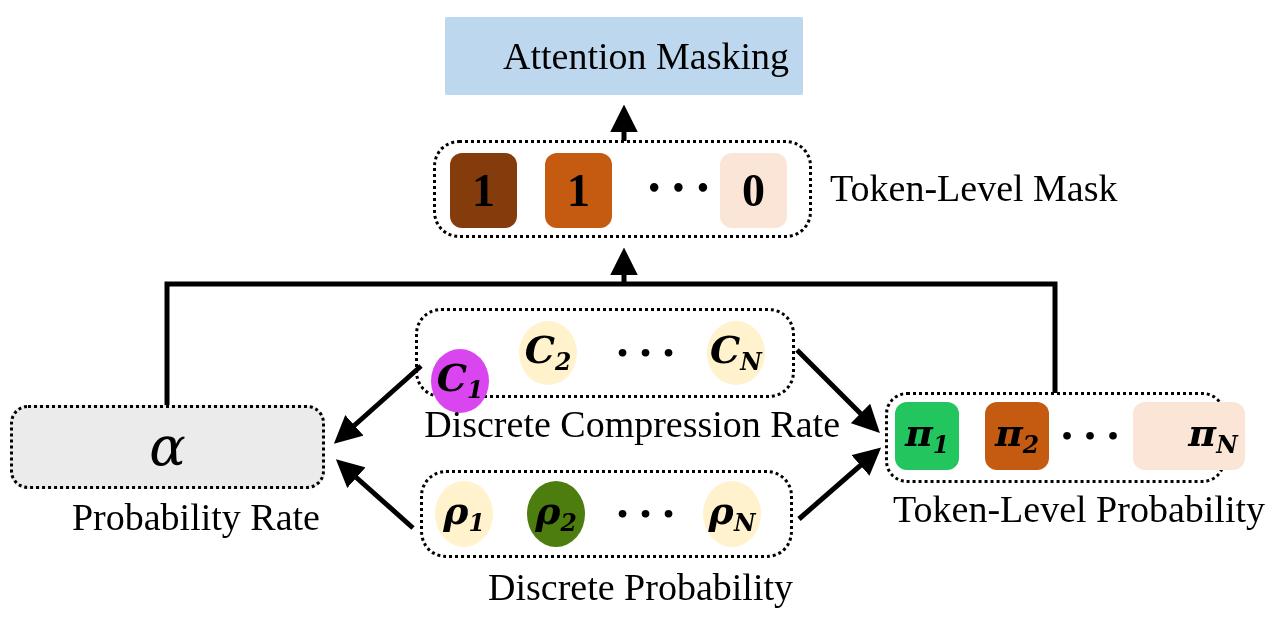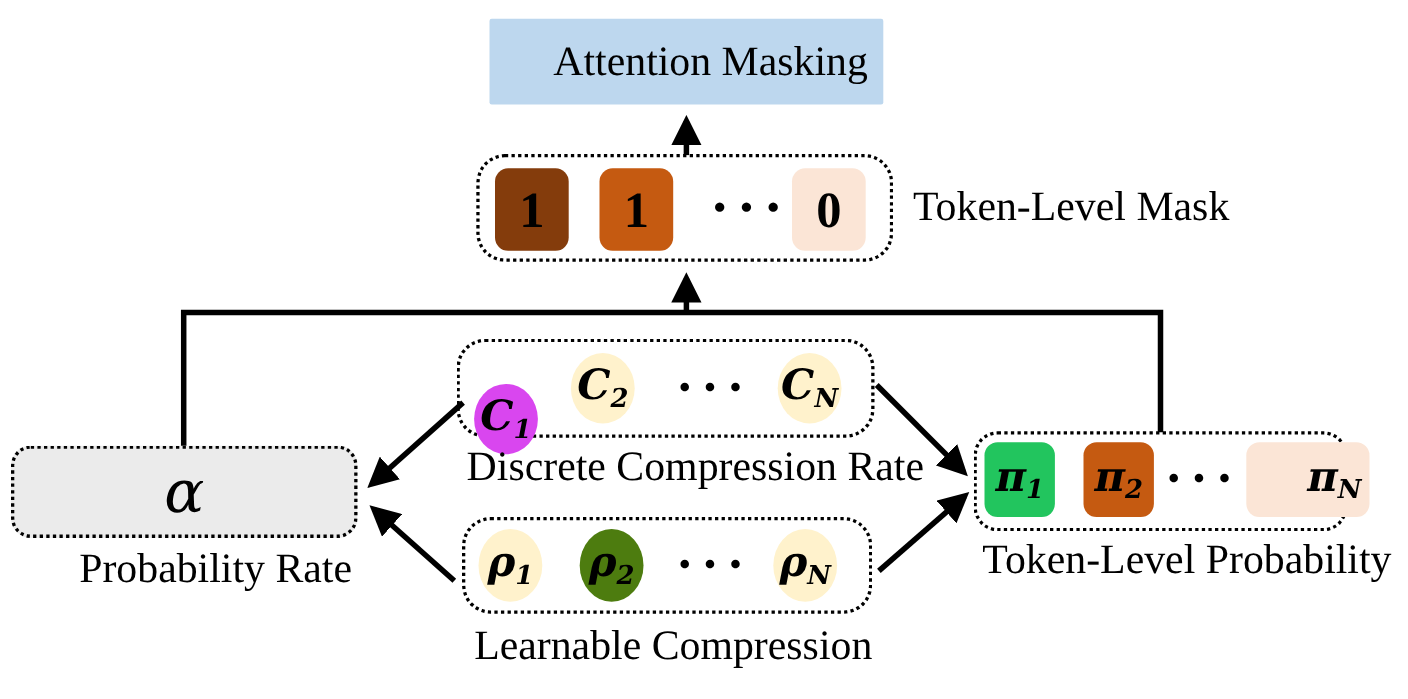--- a/index.html
+++ b/index.html
@@ -83,21 +83,21 @@
       <span class="math"><span>ρ</span><sub>1</sub></span>
     </div>
     <div class="circle" style="left:104px;top:8px;width:58px;height:66px;background:#4d7c0f;">
       <span class="math"><span>ρ</span><sub>2</sub></span>
     </div>
     <div class="dots" style="left:185px;top:0;width:75px;height:82px;">•••</div>
     <div class="circle" style="left:280px;top:8px;width:58px;height:66px;background:#FFF2CC;">
       <span class="math"><span>ρ</span><sub>N</sub></span>
     </div>
   </div>
-  <div class="label centered" style="left:420px;top:567px;width:373px;">Learnable Compression</div>
+  <div class="label centered" style="left:420px;top:567px;width:373px;">Discrete Probability</div>
 
   <div class="node dotted-box" style="left:885px;top:392px;width:340px;height:91px;border-radius:22px;">
     <div class="cell" style="left:7px;top:7px;width:64px;height:68px;background:#22c55e;">
       <span class="math"><span>π</span><sub>1</sub></span>
     </div>
     <div class="cell" style="left:97px;top:7px;width:64px;height:68px;background:#C55A11;justify-content:center;">
       <span class="math"><span>π</span><sub>2</sub></span>
     </div>
     <div class="dots" style="left:167px;top:0;width:70px;height:82px;">•••</div>
     <div class="cell" style="left:245px;top:7px;width:64px;height:68px;background:#FBE5D6;padding-left:48px;">

